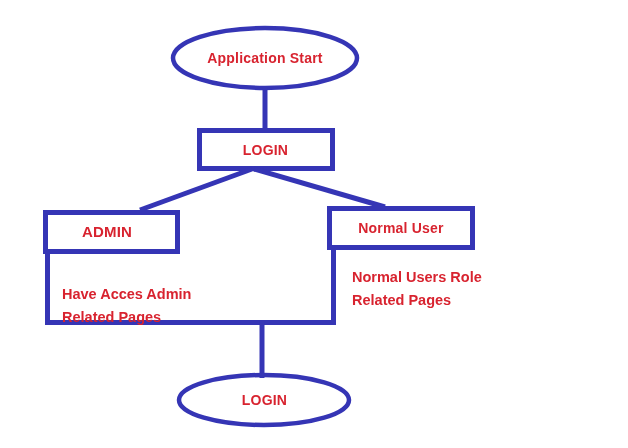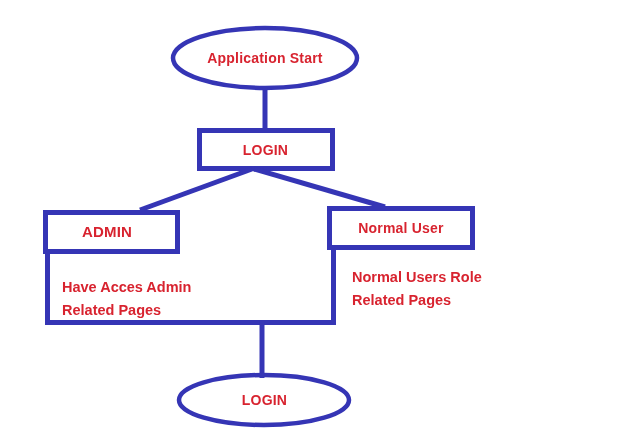--- a/index.html
+++ b/index.html
@@ -49,21 +49,21 @@
     font-size: 14.5px;
     line-height: 23px;
     white-space: nowrap;
   }
   
   .lbl-start  { left: 173px; top: 28px;  width: 184px; height: 60px; }
   .lbl-login  { left: 196px; top: 128px; width: 139px; height: 43px; }
   .lbl-admin  { left: 43px;  top: 209px; width: 128px; height: 44px; font-size: 15px; }
   .lbl-normal { left: 328px; top: 206px; width: 146px; height: 43px; }
   .lbl-exit   { left: 179px; top: 374px; width: 171px; height: 52px; }
-  .note-admin { left: 62px;  top: 276px; }
+  .note-admin { left: 62px;  top: 283px; }
   .note-user  { left: 352px; top: 266px; }
 </style>
 </head>
 <body>
 
 <div class="canvas">
 
   <svg viewBox="0 0 628 448" aria-hidden="true">
 
     <ellipse class="shape" cx="265" cy="58" rx="92" ry="30" stroke-width="4.5"></ellipse>

